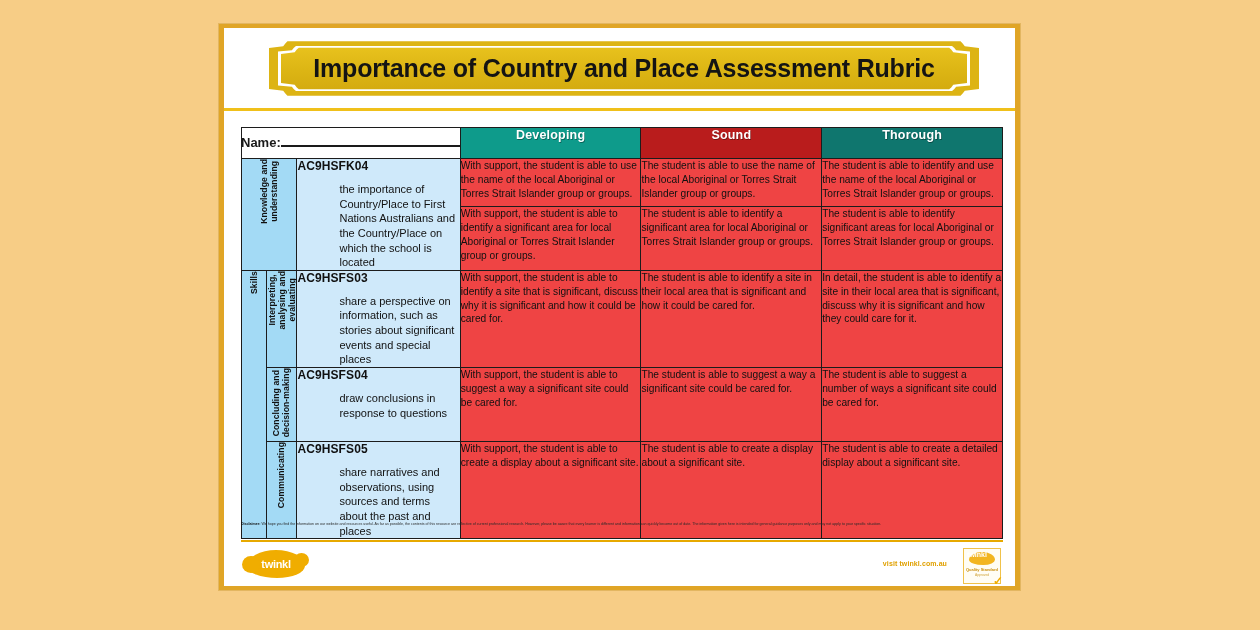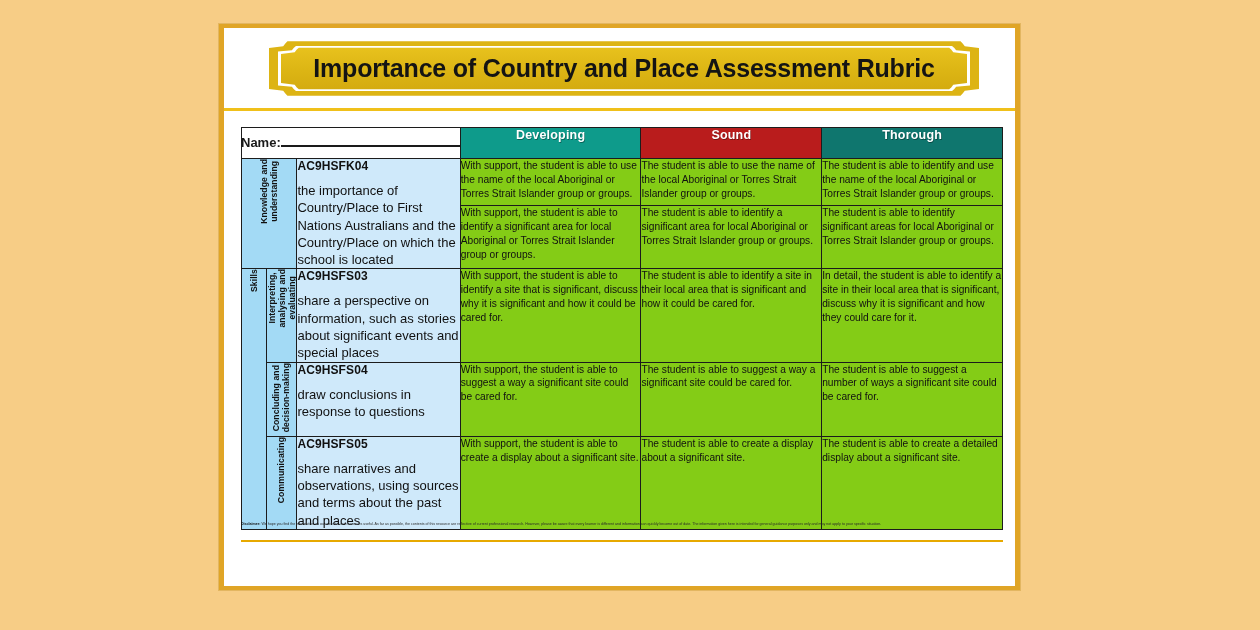--- a/index.html
+++ b/index.html
@@ -183,28 +183,29 @@
     padding: 9px 8px 9px 9px;
   }
   .code-id {
     font-size: 12px;
     font-weight: bold;
     color: #111111;
     margin-bottom: 9px;
     letter-spacing: .1px;
   }
   .code-desc {
-    font-size: 13px;
+    font-size: 11px;
     color: #111111;
     line-height: 1.33;
+    margin-left: 42px;
   }
 
   
   td.crit {
-    background: #84cc16;
+    background: #ef4444;
     padding: 8px 8px 8px 9px;
     font-size: 10.2px;
     line-height: 1.36;
     color: #111111;
     margin-top: 28px;
   }
 
   
   .disclaimer {
     position: absolute;
@@ -440,16 +441,30 @@
             <td class="crit">With support, the student is able to create a display about a significant site.</td>
             <td class="crit">The student is able to create a display about a significant site.</td>
             <td class="crit">The student is able to create a detailed display about a significant site.</td>
           </tr>
         </tbody>
       </table>
 
       <div class="disclaimer"><b>Disclaimer:</b><span> We hope you find the information on our website and resources useful. As far as possible, the contents of this resource are reflective of current professional research. However, please be aware that every learner is different and information can quickly become out of date. The information given here is intended for general guidance purposes only and may not apply to your specific situation.</span></div>
 
       <div class="footer-rule"></div>
+      <div class="footer">
+        <div class="twinkl-logo">
+          <div class="twinkl-blob"></div>
+          <div class="twinkl-word">twinkl</div>
+        </div>
+        <div class="visit-link">visit twinkl.com.au</div>
+        <div class="badge">
+          <div class="badge-blob"></div>
+          <div class="badge-t">twinkl</div>
+          <div class="badge-l1">Quality Standard</div>
+          <div class="badge-l2">Approved</div>
+          <div class="badge-tick">✓</div>
+        </div>
+      </div>
 
     </div>
   </div>
 </div>
 
 </body></html>

